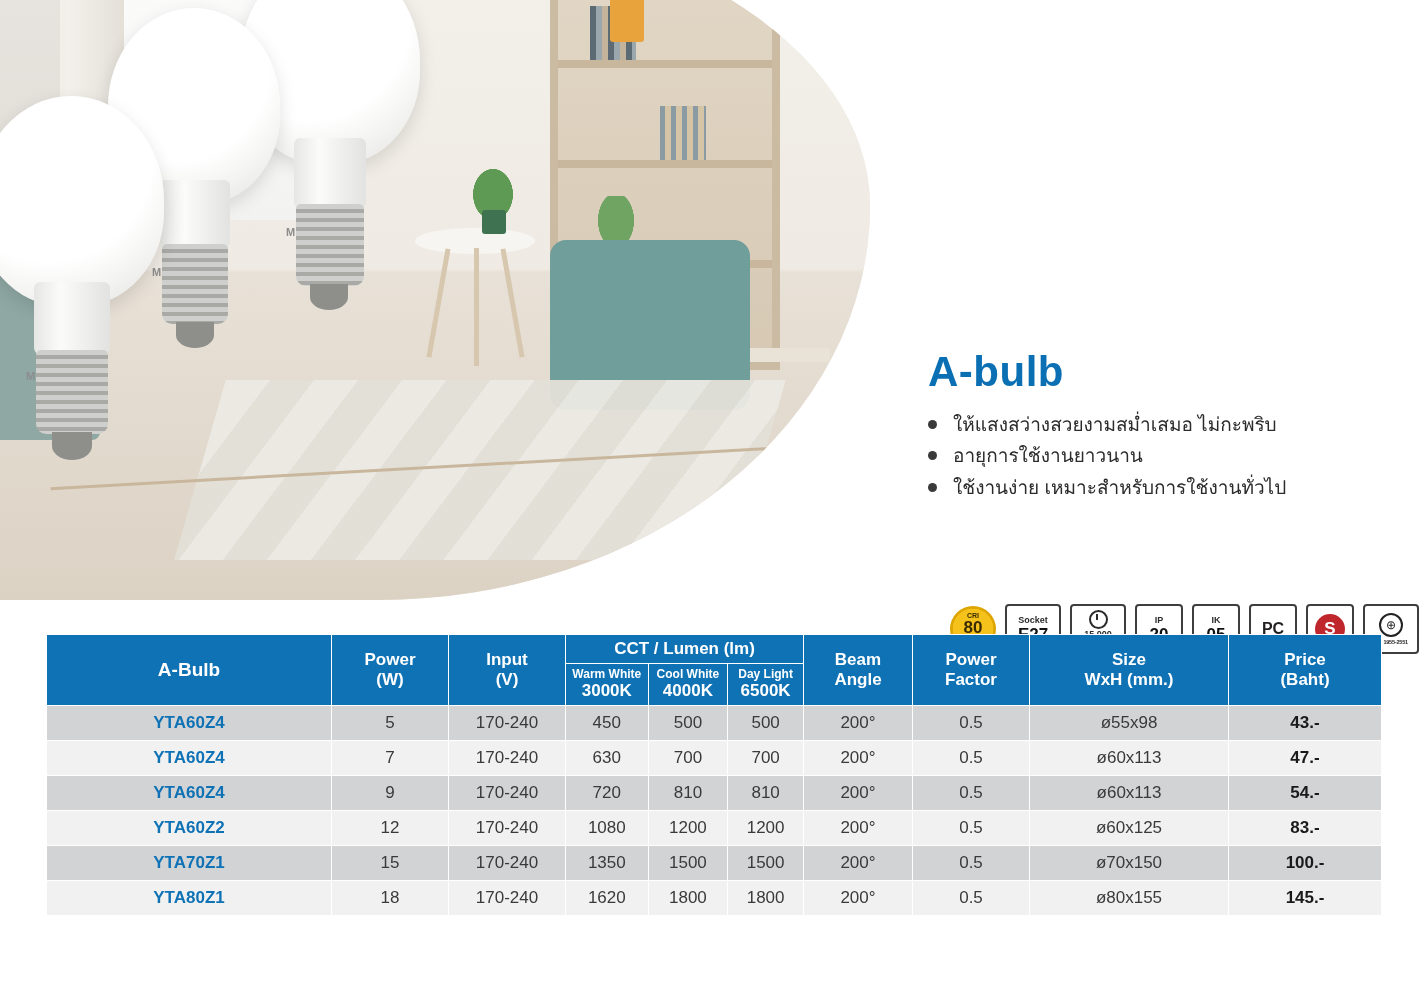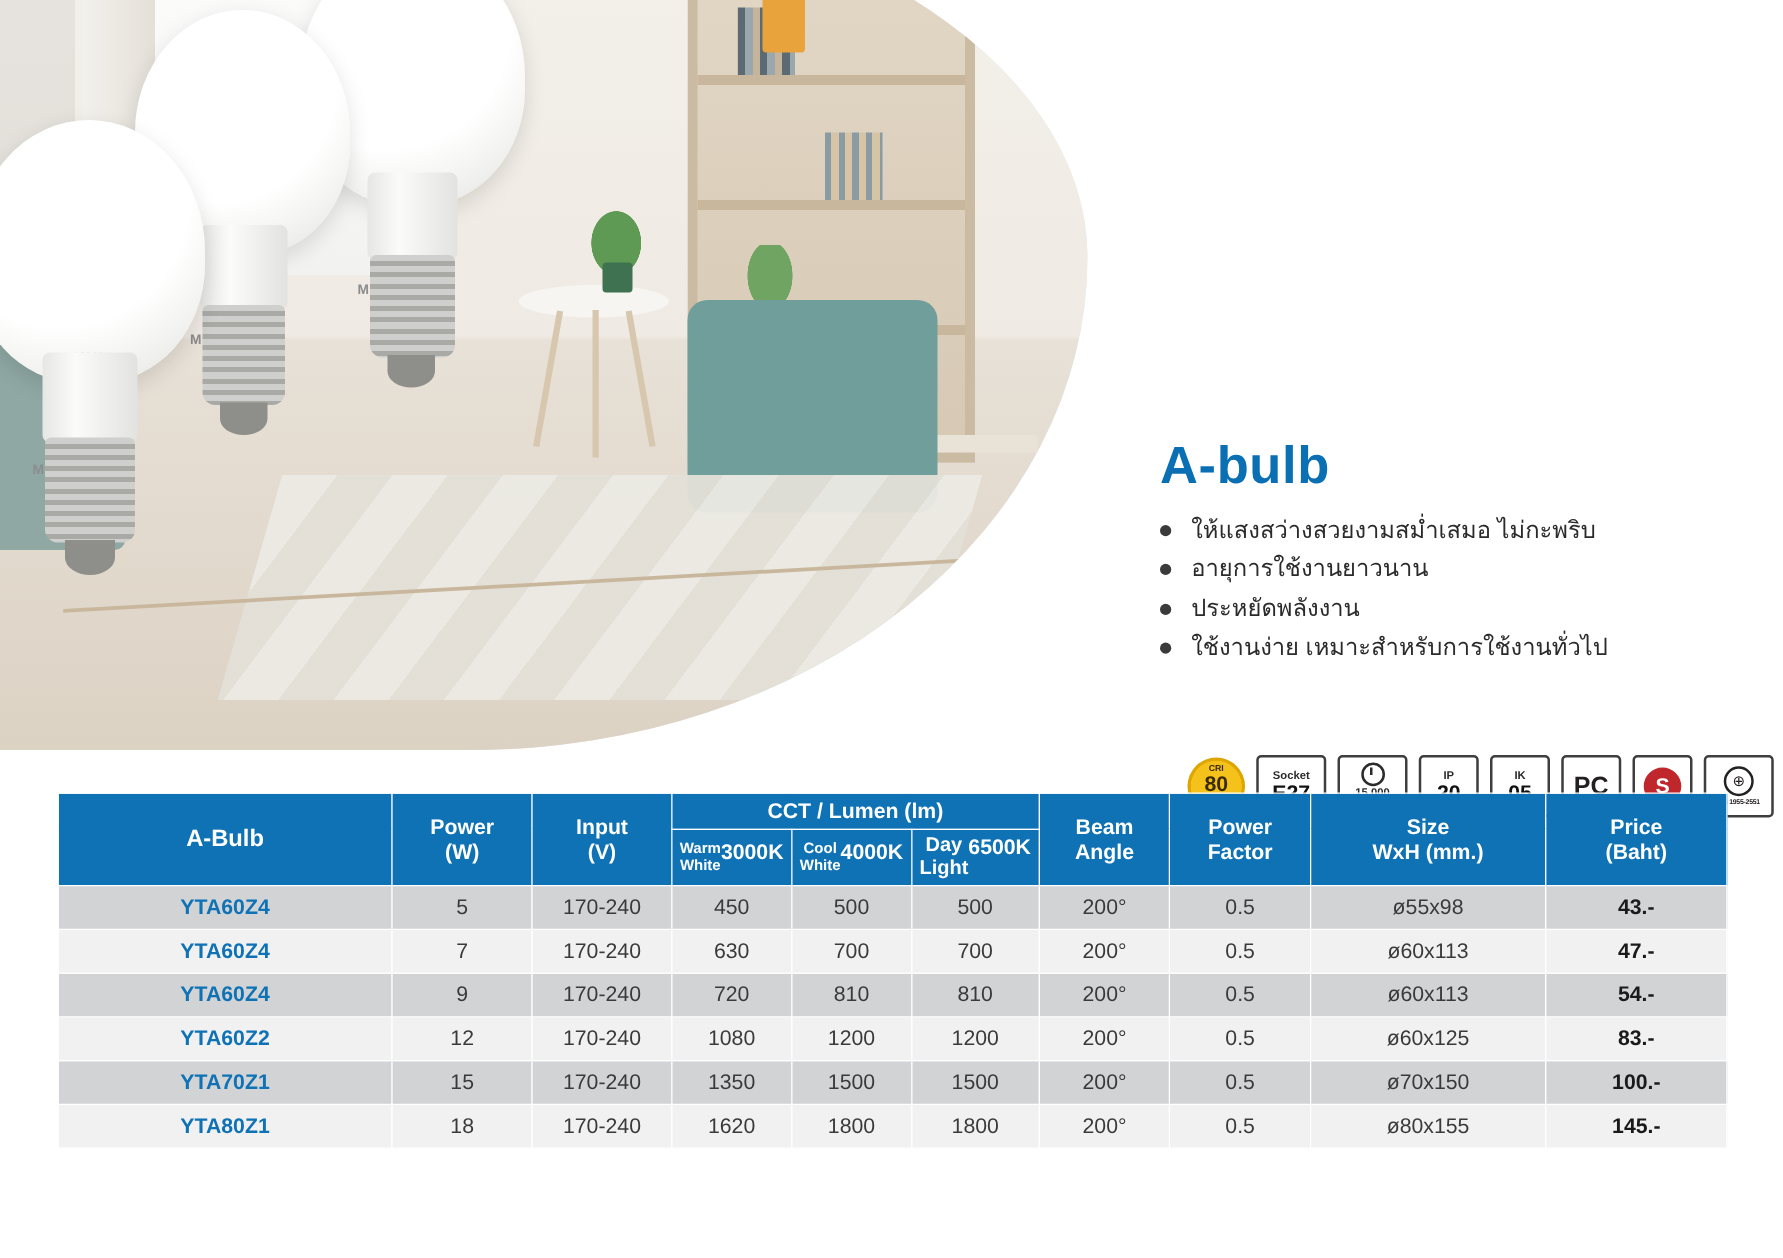--- a/index.html
+++ b/index.html
@@ -222,21 +222,21 @@
   .icon-box.wide { width: 52px; }
   .icon-cri {
     width: 46px; height: 46px; border-radius: 50%;
     background: radial-gradient(circle at 50% 50%, #f5c21b 0 62%, #e0a800 63%, #c98f00 100%);
     display:flex; flex-direction:column; align-items:center; justify-content:center;
     color:#3b2c00;
   }
   .icon-cri .t { font-size: 7px; font-weight: bold; }
   .icon-cri .n { font-size: 17px; font-weight: bold; margin-top:-1px;}
   .icon-cri .p { font-size: 9px; font-weight: bold; margin-top:-2px;}
-  .icon-pc { font-size: 20px; font-weight: bold; text-align: center; }
+  .icon-pc { font-size: 16px; font-weight: bold; text-align: center; }
   .icon-s {
     width:44px;height:46px;border:2px solid #3e3e3e;border-radius:4px;background:#fff;
     display:flex;align-items:center;justify-content:center;
   }
   .s-circle {
     width:30px;height:30px;border-radius:50%;background:#c0272d;color:#fff;
     display:flex;align-items:center;justify-content:center;font-size:17px;font-weight:bold;
     position:relative;
   }
   .s-circle .tiny{
@@ -280,21 +280,21 @@
   .spec-table td {
     border: 1px solid #ffffff;
     padding: 7px 6px;
     text-align: center;
     color: #3a3a3a;
   }
   .spec-table tbody tr:nth-child(odd) td { background: #d2d3d5; }
   .spec-table tbody tr:nth-child(even) td { background: #f1f1f2; }
   .spec-table td.model { color: #0f72b5; font-weight: bold; text-align: center; }
   .spec-table td.price { color: #1a1a1a; font-weight: bold; }
-  .cct-sub { display:flex; }
+  .cct-sub { display:flex; flex-direction:column; align-items:center; }
 </style>
 </head>
 <body>
 
 <div class="hero">
   <div class="hero-mask">
     <div class="room">
       <div class="wall-left"></div>
 
       <div class="window"></div>
@@ -353,24 +353,20 @@
     <li>
       <span class="bullet-dot"></span>
       <span>ให้แสงสว่างสวยงามสม่ำเสมอ ไม่กะพริบ</span>
     </li>
     <li>
       <span class="bullet-dot"></span>
       <span>อายุการใช้งานยาวนาน</span>
     </li>
     <li>
       <span class="bullet-dot"></span>
-      <span>ประหยัดพลังงาน</span>
-    </li>
-    <li>
-      <span class="bullet-dot"></span>
       <span>ใช้งานง่าย เหมาะสำหรับการใช้งานทั่วไป</span>
     </li>
   </ul>
 </div>
 
 <div class="icon-strip">
   <div class="icon-cri">
     <span class="t">CRI</span>
     <span class="n">80</span>
     <span class="p">+</span>
@@ -445,21 +441,21 @@
         </div>
       </th>
       <th>
         <div class="cct-sub">
           <span class="sub-small" style="font-size:12px">Cool White</span>
           <span class="sub-k" style="font-size:17px">4000K</span>
         </div>
       </th>
       <th>
         <div class="cct-sub">
-          <span class="sub-small" style="font-size:16px">Day Light</span>
+          <span class="sub-small" style="font-size:12px">Day Light</span>
           <span class="sub-k" style="font-size:17px">6500K</span>
         </div>
       </th>
     </tr>
   </thead>
   <tbody>
     <tr>
       <td class="model">YTA60Z4</td>
       <td>5</td>
       <td>170-240</td>

